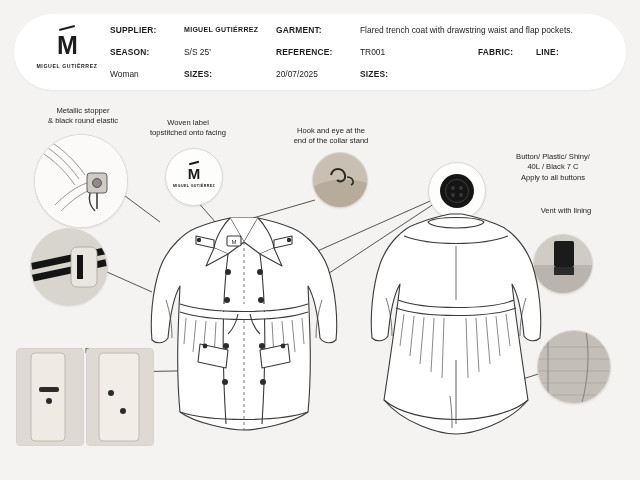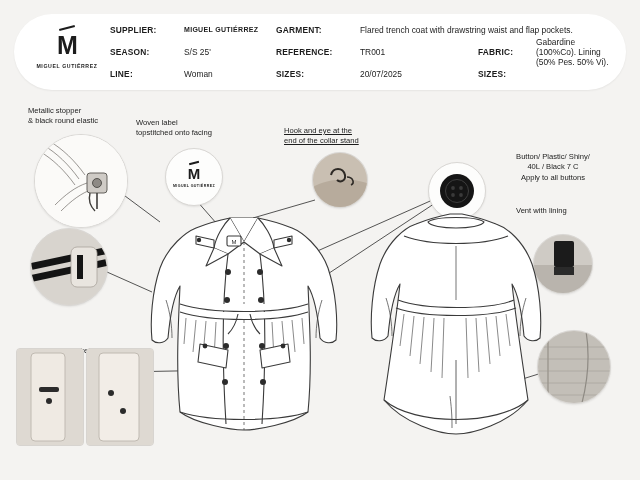--- a/index.html
+++ b/index.html
@@ -76,21 +76,21 @@
     line-height: 1.25;
     letter-spacing: 0.3px;
   }
 
   
   .lab {
     position: absolute;
     font-size: 7.6px;
     line-height: 1.35;
     color: #1c1c1c;
-    text-align: left;
+    text-align: center;
   }
   .lab.left { text-align: center; }
 
   
   .bubble {
     position: absolute;
     border-radius: 50%;
     overflow: hidden;
     border: 1px solid #d9d7d4;
     background: #ddd9d4;
@@ -126,21 +126,20 @@
     <div class="lbl">SUPPLIER:</div>
     <div class="val supplier-logo">MIGUEL GUTIÉRREZ</div>
     <div class="lbl">GARMENT:</div>
     <div class="val" style="grid-column: span 3;">Flared trench coat with drawstring waist and flap pockets.</div>
 
     <div class="lbl">SEASON:</div>
     <div class="val">S/S 25'</div>
     <div class="lbl">REFERENCE:</div>
     <div class="val">TR001</div>
     <div class="lbl">FABRIC:</div>
-    <div class="val">Gabardine (100%Co). Lining (50% Pes. 50% Vi).</div>
 
     <div class="lbl">LINE:</div>
     <div class="val">Woman</div>
     <div class="lbl">SIZES:</div>
     <div class="val">20/07/2025</div>
     <div class="lbl">SIZES:</div>
   </div>
 </div>
 
 <svg class="sketch-svg" width="640" height="480">
@@ -206,21 +205,21 @@
   <span>topstitched onto facing</span>
 </div>
 <div class="bubble white" style="left:165px; top:148px; width:56px; height:56px; display:flex; align-items:center; justify-content:center; flex-direction:column;">
   <div style="font-size:15px; font-weight:700; line-height:1; position:relative;">
     <span style="position:absolute; left:1px; top:-4px; width:10px; height:1.5px; background:#1c1c1c; transform:rotate(-14deg);"></span>
     <span>M</span>
   </div>
   <div style="font-size:3.6px; font-weight:700; letter-spacing:0.4px; margin-top:3px; text-align:center;">MIGUEL GUTIÉRREZ</div>
 </div>
 
-<div class="lab" style="left:284px; top:126px; width:110px;text-decoration:underline;">
+<div class="lab" style="left:276px; top:126px; width:110px;">
   <span>Hook and eye at the</span><br>
   <span>end of the collar stand</span>
 </div>
 <div class="bubble" style="left:312px; top:152px; width:54px; height:54px;">
   <svg width="54" height="54" viewBox="0 0 54 54">
     <rect width="54" height="54" fill="#c9bfb2"></rect>
     <path d="M0,34 C14,26 34,24 54,30 L54,54 L0,54 Z" fill="#b7ab9c"></path>
     <path d="M18,22 C20,14 30,14 32,22 C33,28 27,30 24,27" stroke="#2e2a26" stroke-width="2" fill="none"></path>
     <path d="M34,24 C40,24 42,30 38,32" stroke="#2e2a26" stroke-width="1.6" fill="none"></path>
   </svg>

